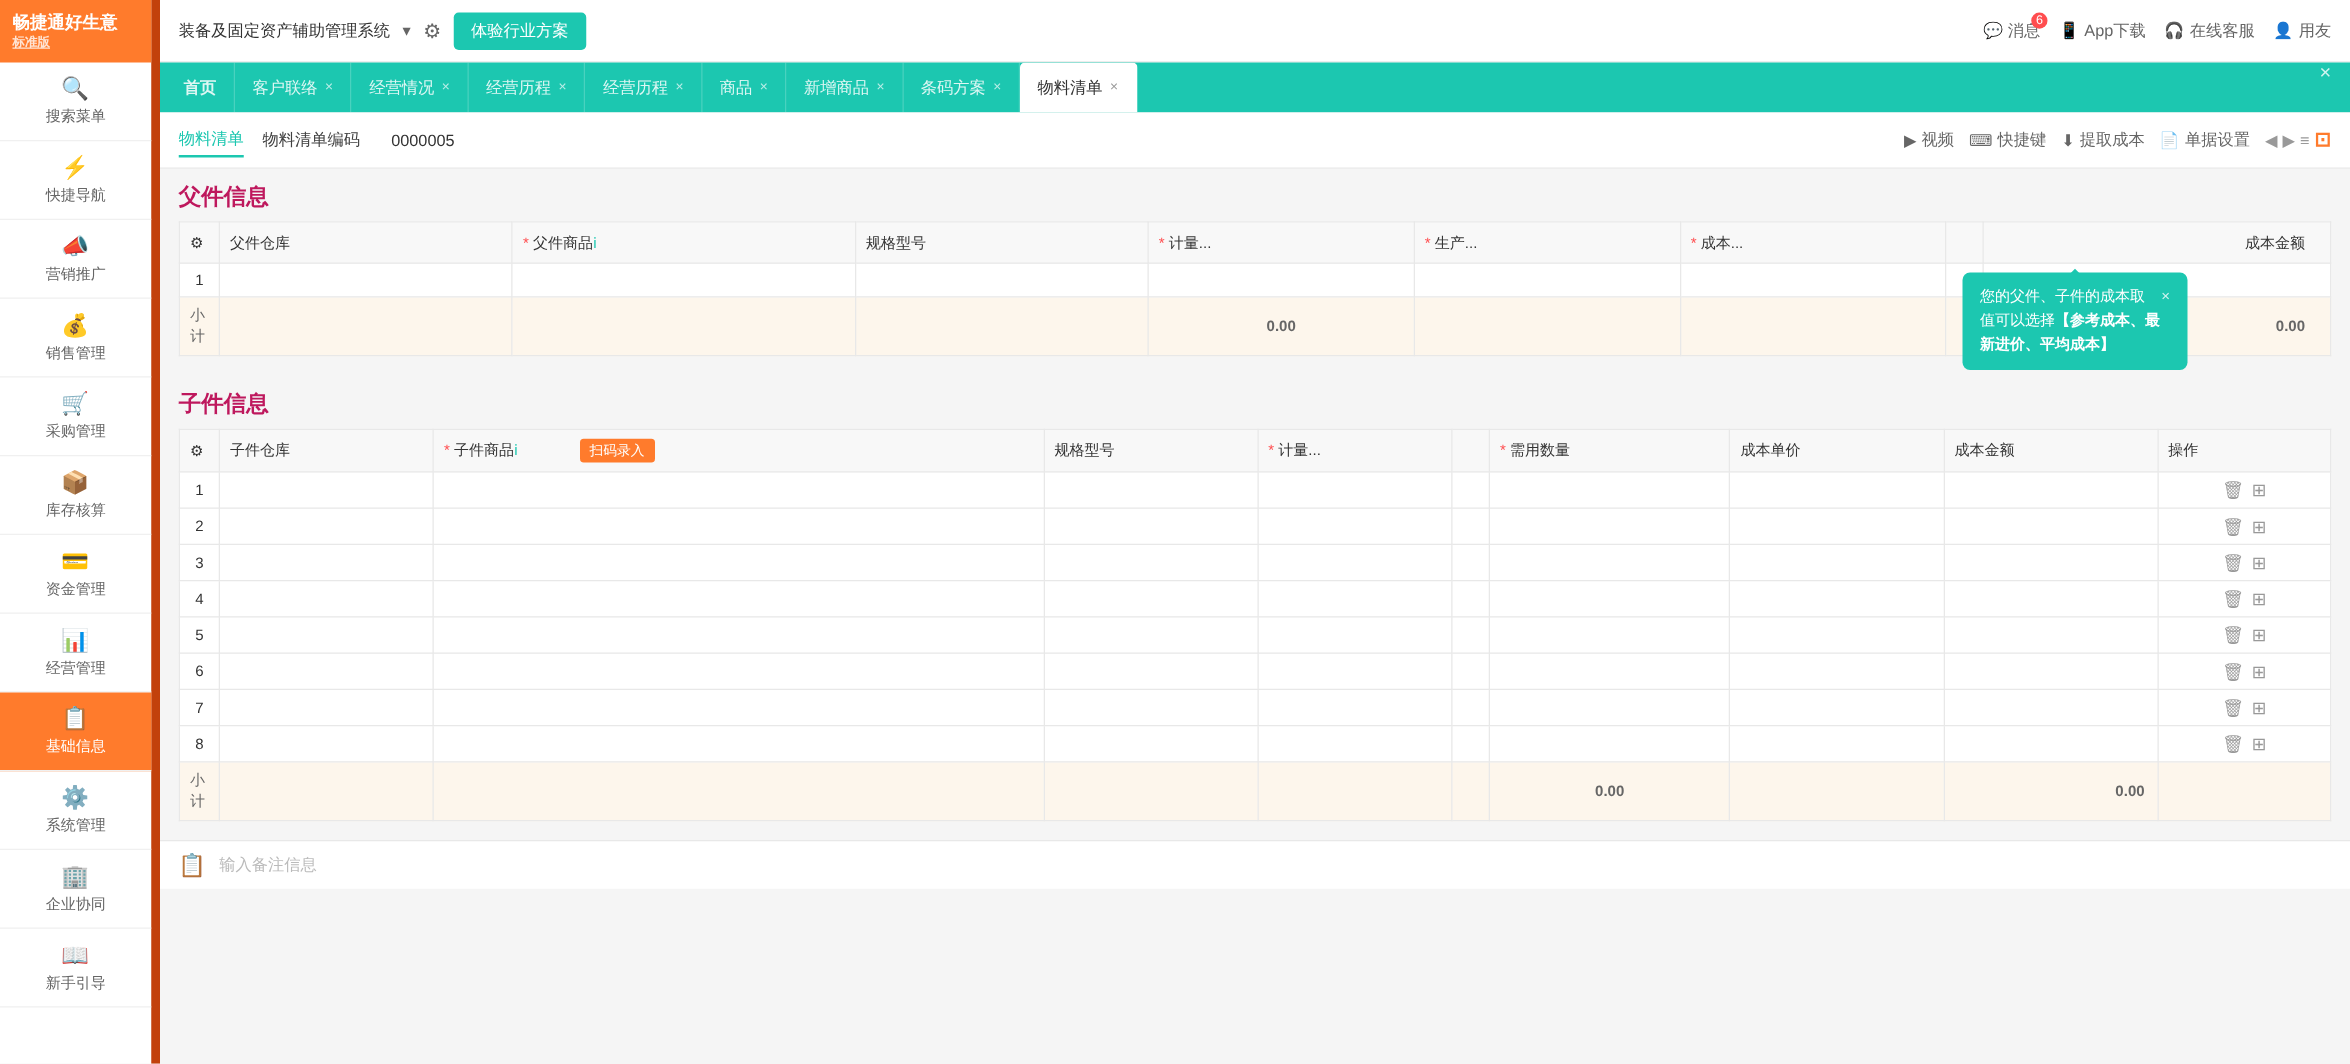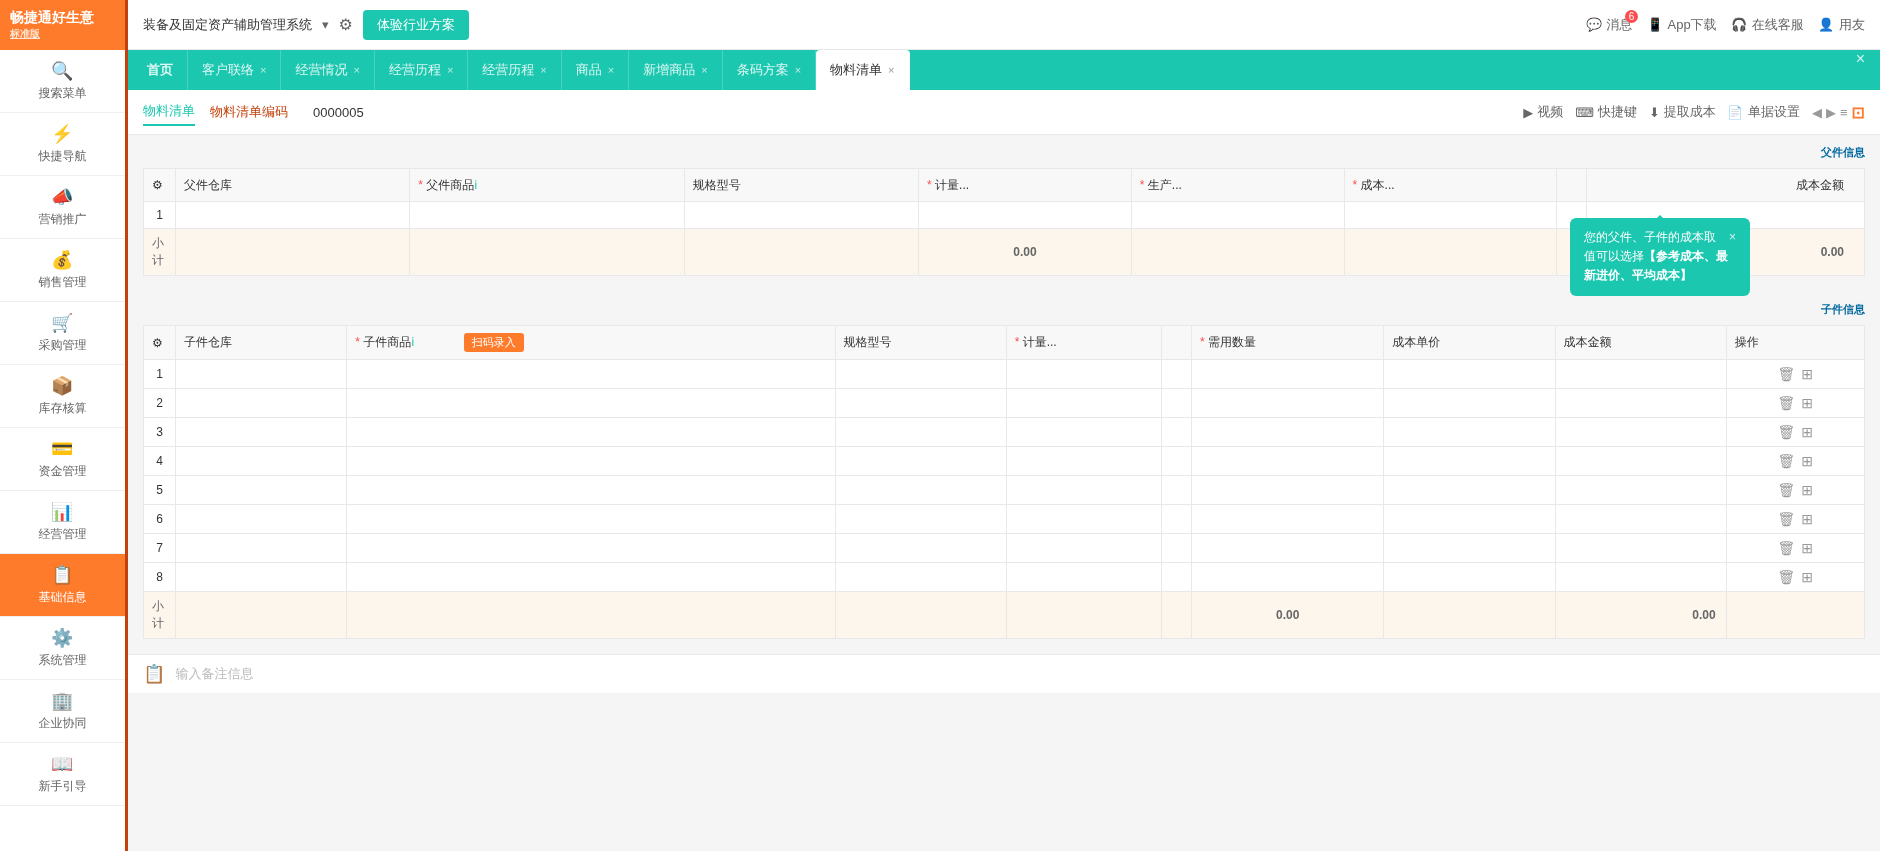--- a/index.html
+++ b/index.html
@@ -2,21 +2,21 @@
 <html><head>
   <meta charset="utf-8">
   <style>
     * { box-sizing: border-box; margin: 0; padding: 0; }
     body { font-family: 'Microsoft YaHei', sans-serif; font-size: 13px; background: #f5f5f5; display: flex; height: 851px; overflow: hidden; }
 
     
     .sidebar {
       width: 128px;
       background: #fff;
-      border-right: 3px solid #c2410c;
+      border-right: 7px solid #c2410c;
       display: flex;
       flex-direction: column;
       flex-shrink: 0;
     }
     .sidebar-logo {
       background: #ff7b2c;
       height: 50px;
       display: flex;
       align-items: center;
       padding: 0 10px;
@@ -112,39 +112,38 @@
     .sub-header {
       background: #fff;
       padding: 8px 15px;
       display: flex;
       align-items: center;
       gap: 15px;
       border-bottom: 1px solid #e8e8e8;
     }
     .sub-tab {
       font-size: 13px;
-      color: #c2410c;
+      color: #404040;
       cursor: pointer;
       padding: 4px 0;
     }
     .sub-tab.active { color: #1cc7b0; border-bottom: 2px solid #1cc7b0; }
     .sub-header-code { color: #333; font-size: 13px; margin-left: 10px; }
     .sub-header-tools { margin-left: auto; display: flex; align-items: center; gap: 12px; color: #666; font-size: 13px; }
     .tool-btn { display: flex; align-items: center; gap: 4px; cursor: pointer; color: #666; }
 
     
     .content-area { padding: 10px 15px; }
 
     
     .section-title {
-      font-size: 11px;
+      font-size: 18px;
       font-weight: bold;
-      color: #0369a1;
+      color: #be185d;
       margin-bottom: 8px;
-      text-align: right;
     }
 
     
     .data-table {
       width: 100%;
       border-collapse: collapse;
       background: #fff;
       font-size: 12px;
       margin-bottom: 5px;
     }

